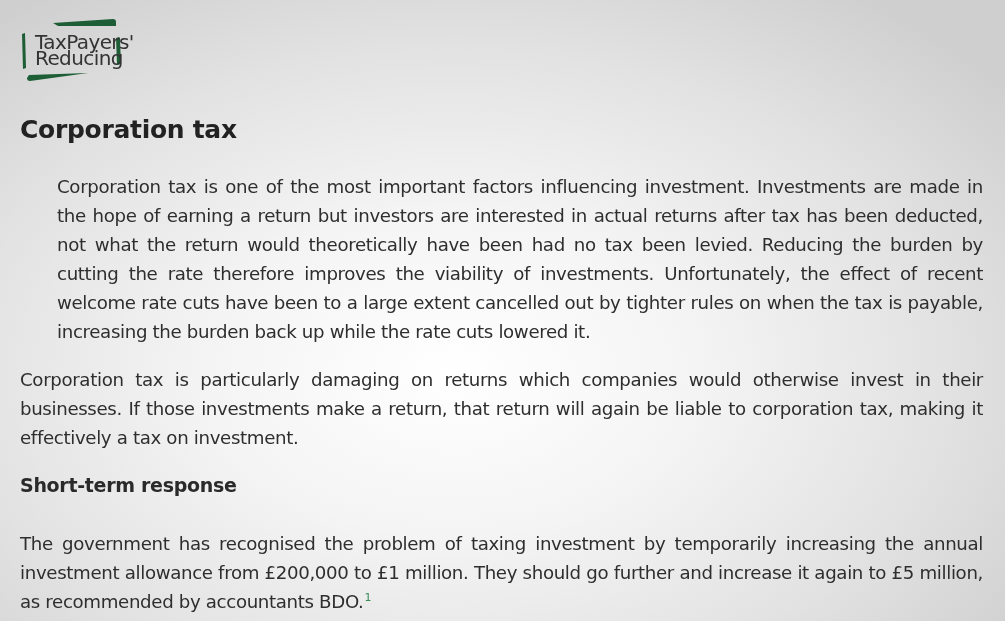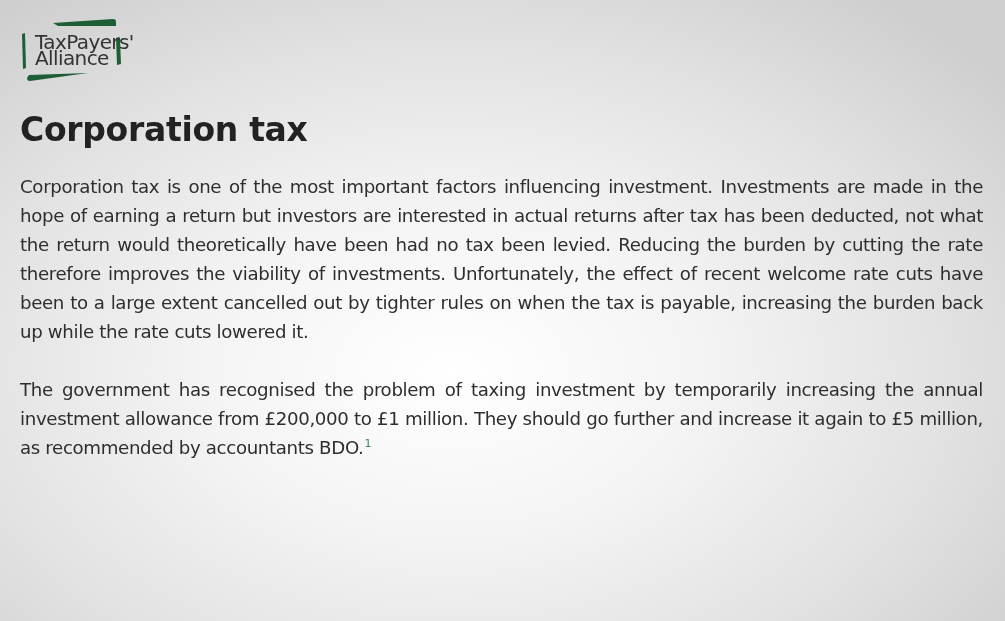--- a/index.html
+++ b/index.html
@@ -34,35 +34,35 @@
       letter-spacing: -0.6px;
     }
     .content {
       position: absolute;
       left: 20px;
       top: 112px;
       width: 963px;
     }
     h1 {
       margin: 0;
-      font-size: 33px;
+      font-size: 25px;
       font-weight: bold;
       color: #222;
       letter-spacing: -0.3px;
       line-height: 36px;
     }
     p {
       margin: 0;
       font-size: 18.2px;
       line-height: 29px;
       text-align: justify;
       color: #2e2e2e;
       letter-spacing: -0.35px;
     }
-    .p1 { margin-top: 24px; }
+    .p1 { margin-top: 24px; margin-left: 37px; }
     .p2 { margin-top: 19px; }
     h2 {
       margin: 19px 0 0 0;
       font-size: 19px;
       font-weight: bold;
       color: #2a2a2a;
       line-height: 29px;
       letter-spacing: -0.3px;
     }
     .p3 { margin-top: 29px; }
@@ -79,21 +79,23 @@
 
 <div class="logo">
   <svg width="106" height="66" viewBox="0 0 106 66">
     <path d="M 33 5 L 93 1 Q 96 1 96 4 L 96 8 L 38 8 Z" fill="#1e5e36"></path>
     <path d="M 2 16 L 5 15 L 6 50 L 3 51 Z" fill="#1e5e36"></path>
     <path d="M 96 20 L 99 19 Q 100 19 100 21 L 101 46 L 97 47 Z" fill="#1e5e36"></path>
     <path d="M 9 57 L 68 55 L 10 63 Q 7 63 7 60 Z" fill="#1e5e36"></path>
   </svg>
   <div class="logo-text">
     <div>TaxPayers'</div>
-    <div>Alliance</div>
+    <div>Reducing</div>
   </div>
 </div>
 
 <div class="content">
   <h1>Corporation tax</h1>
   <p class="p1">Corporation tax is one of the most important factors influencing investment. Investments are made in the hope of earning a return but investors are interested in actual returns after tax has been deducted, not what the return would theoretically have been had no tax been levied. Reducing the burden by cutting the rate therefore improves the viability of investments. Unfortunately, the effect of recent welcome rate cuts have been to a large extent cancelled out by tighter rules on when the tax is payable, increasing the burden back up while the rate cuts lowered it.</p>
+  <p class="p2">Corporation tax is particularly damaging on returns which companies would otherwise invest in their businesses. If those investments make a return, that return will again be liable to corporation tax, making it effectively a tax on investment.</p>
+  <h2>Short-term response</h2>
   <p class="p3"><span>The government has recognised the problem of taxing investment by temporarily increasing the annual investment allowance from £200,000 to £1 million. They should go further and increase it again to £5 million, as recommended by accountants BDO.</span><sup>1</sup></p>
 </div>
 
 </body></html>

